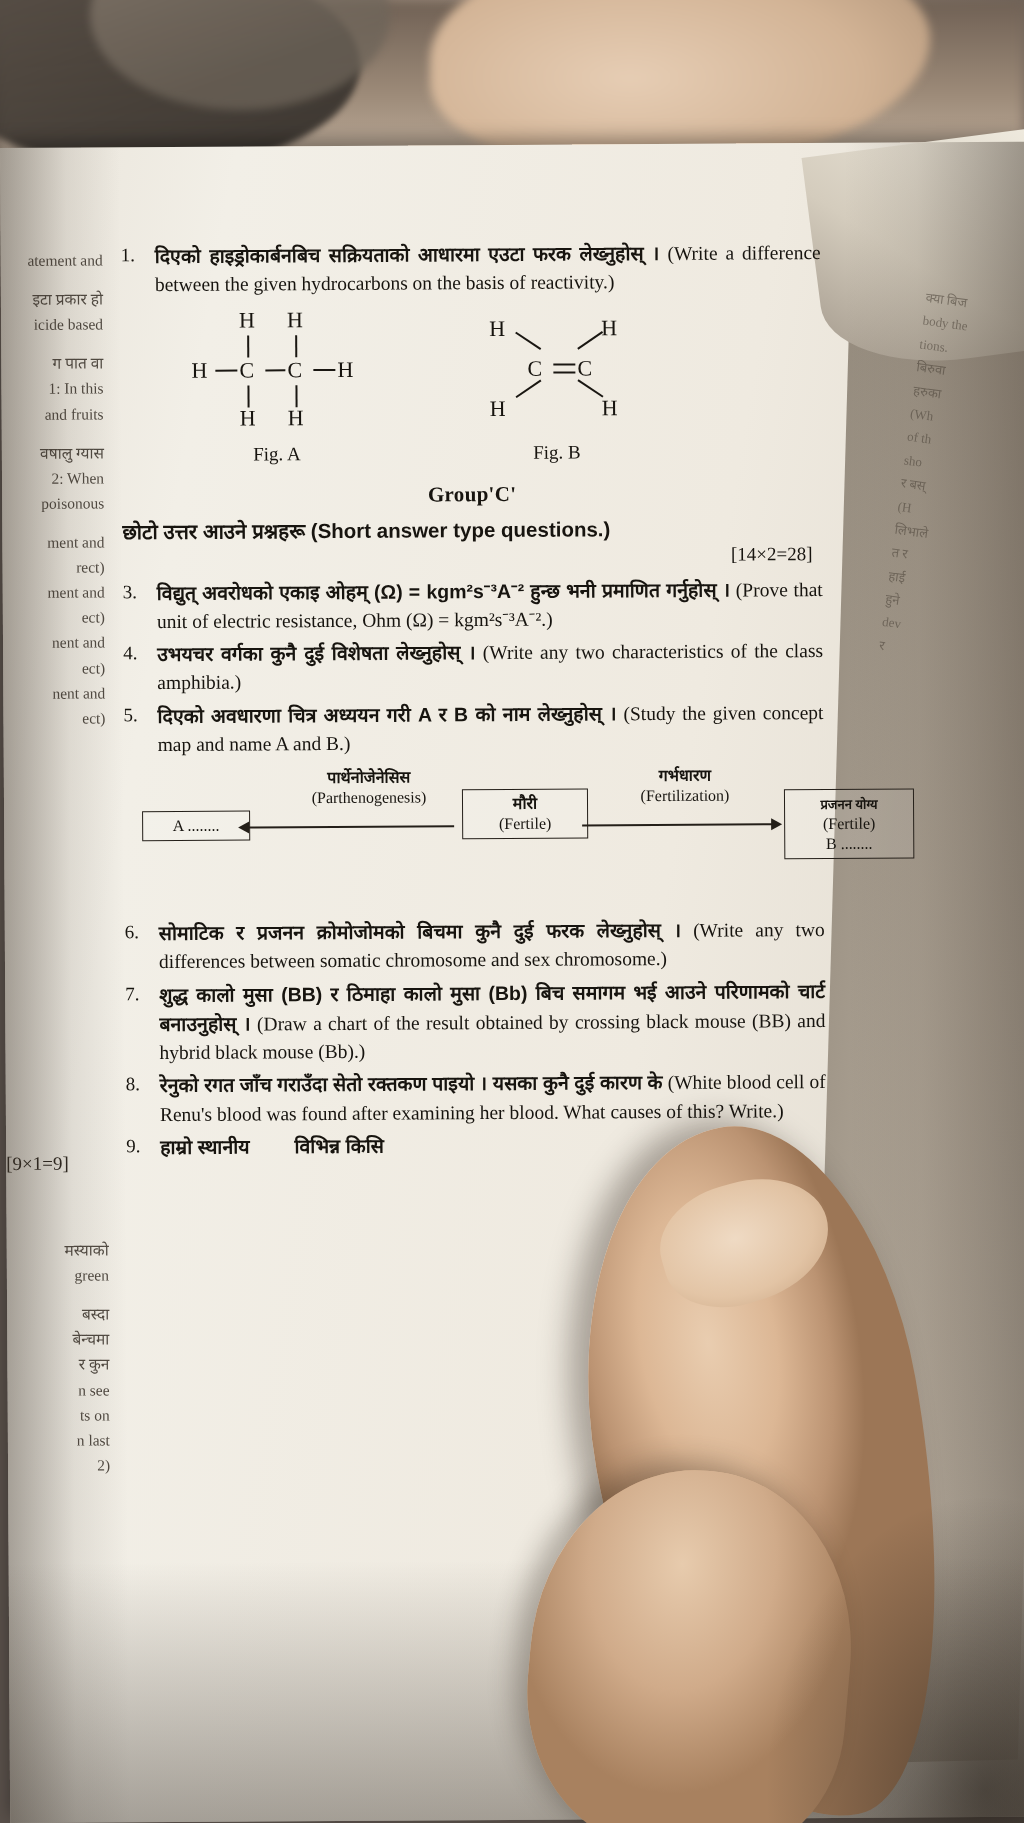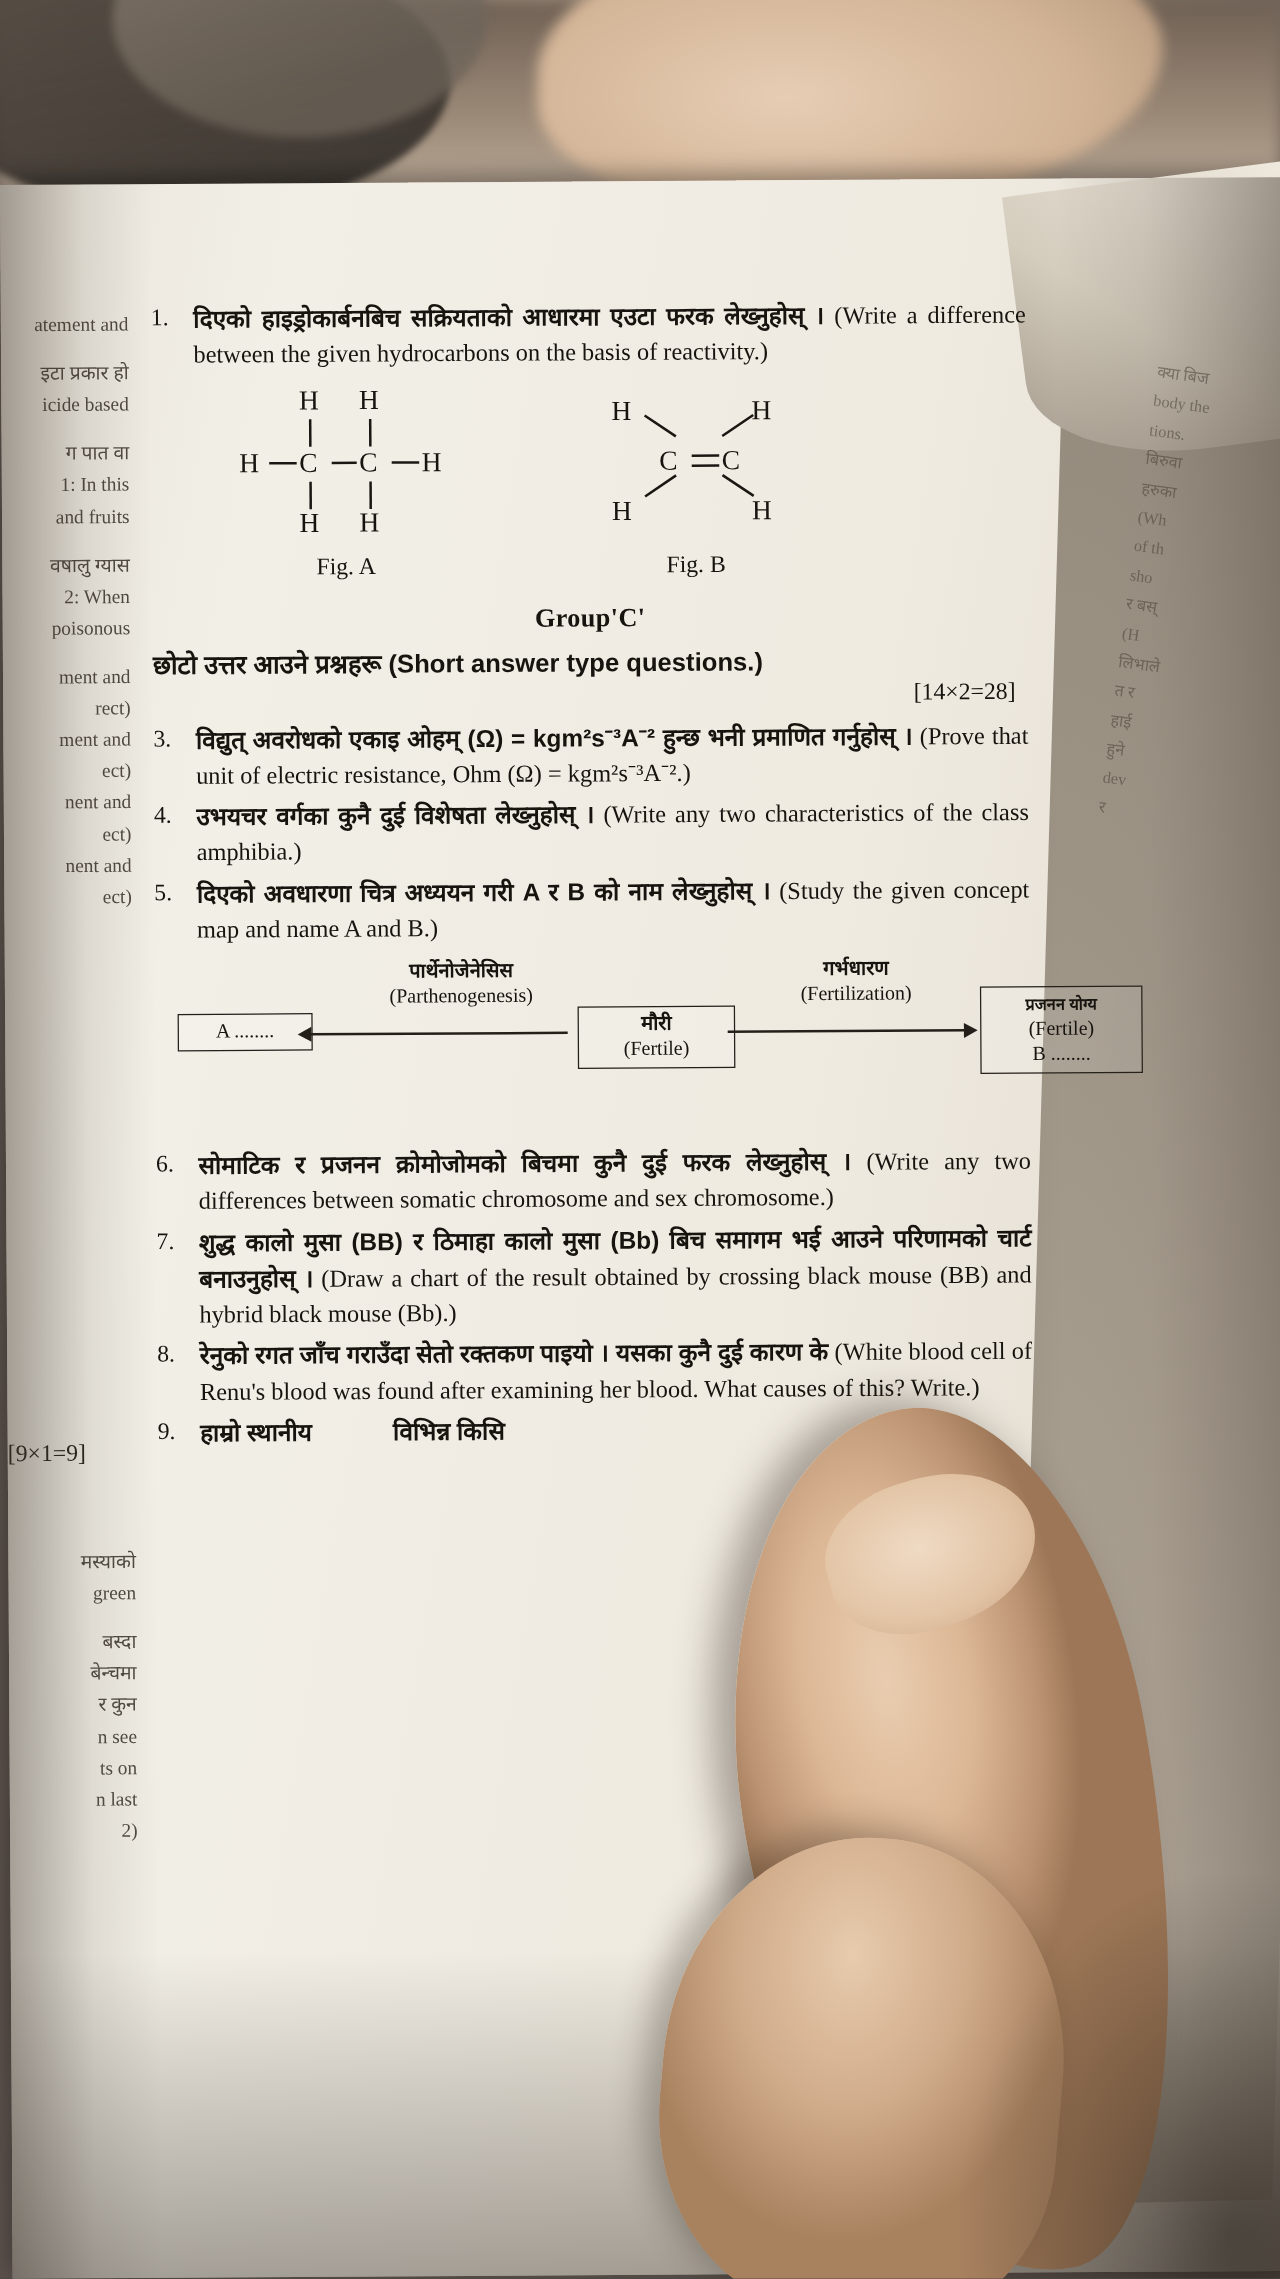--- a/index.html
+++ b/index.html
@@ -423,21 +423,21 @@
 
       <div class="concept">
         <div class="cbox" style="left:18px; top:36px; width:86px;">A ........</div>
 
         <div class="clabel" style="left:130px; top:-6px; width:230px;">
           <span class="dev">पार्थेनोजेनेसिस</span><br>
           <span>(Parthenogenesis)</span>
         </div>
         <div class="arrow left" style="left:124px; top:52px; width:206px;"></div>
 
-        <div class="cbox" style="left:338px; top:32px; width:104px;">
+        <div class="cbox" style="left:338px; top:16px; width:104px;">
           <span class="dev">मौरी</span><br>
           <span>(Fertile)</span>
         </div>
 
         <div class="clabel" style="left:456px; top:-6px; width:210px;">
           <span class="dev">गर्भधारण</span><br>
           <span>(Fertilization)</span>
         </div>
         <div class="arrow right" style="left:458px; top:52px; width:190px;"></div>
 
@@ -469,21 +469,21 @@
         <div class="q-body">
           <span class="dev">रेनुको रगत जाँच गराउँदा सेतो रक्तकण पाइयो । यसका कुनै दुई कारण के</span>
           <span class="eng">(White blood cell of Renu's blood was found after examining her blood. What causes of this? Write.)</span>
         </div>
       </div>
 
       <div class="q">
         <div class="q-num">9.</div>
         <div class="q-body">
           <span class="dev">हाम्रो स्थानीय</span>
-          <span class="dev" style="margin-left:60px;">विभिन्न किसि</span>
+          <span class="dev" style="margin-left:40px;">विभिन्न किसि</span>
         </div>
       </div>
 
     </div>
 
     <div class="page-shade-left"></div>
     <div class="page-shade-right"></div>
     <div class="page-shade-bottom"></div>
   </div>
 

